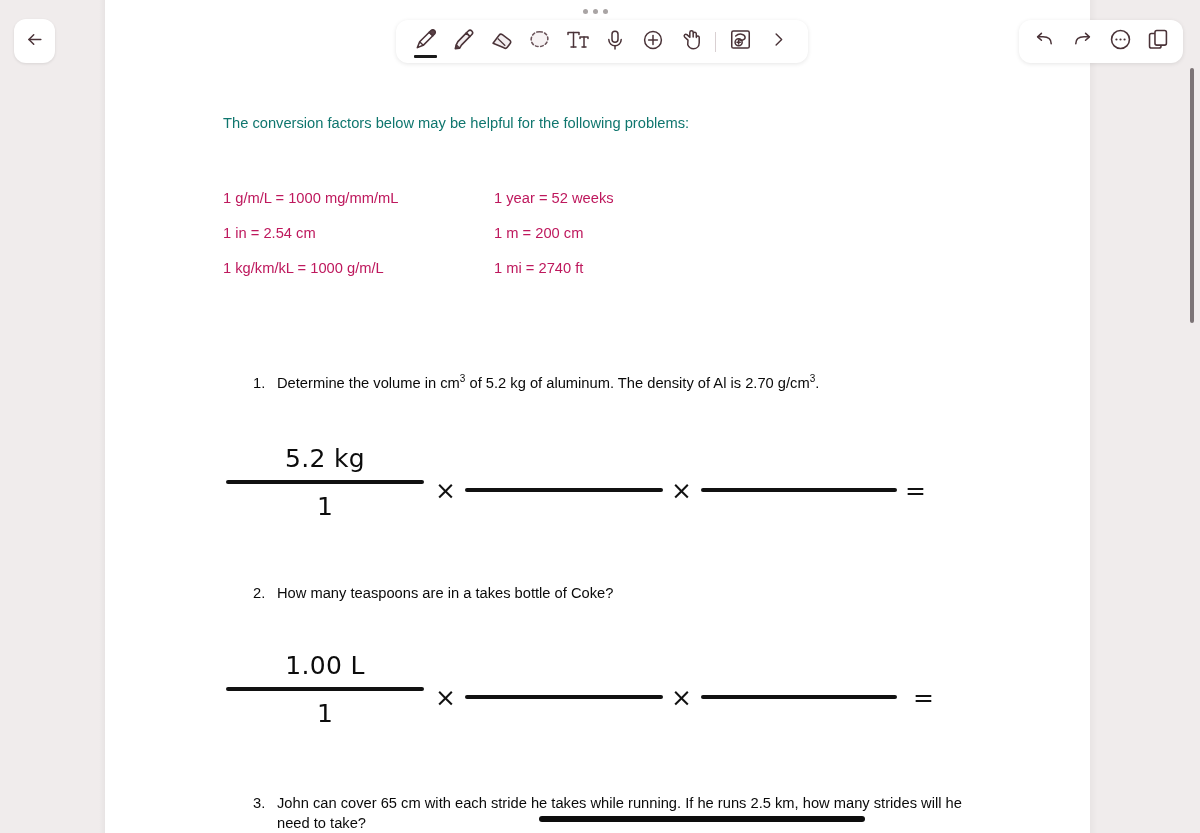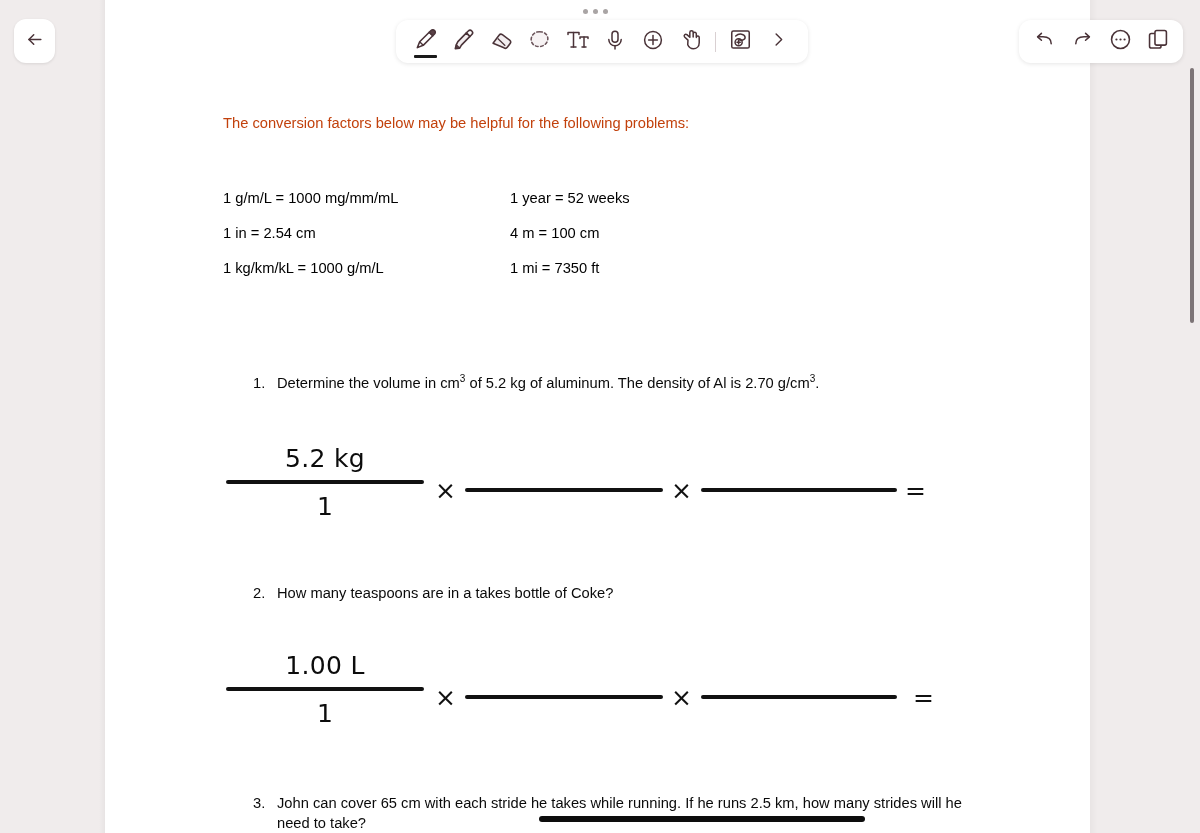--- a/index.html
+++ b/index.html
@@ -172,34 +172,34 @@
     top: 0;
     width: 985px;
     height: 833px;
     color: #000000;
   }
 
   .doc-text {
     position: absolute;
     font-size: 14.7px;
     line-height: 1.42;
-    color: #c2410c;
+    color: #0f766e;
     white-space: nowrap;
   }
 
   #intro-line { left: 118px; top: 113px; }
 
   .conv-col { position: absolute; }
   #conv-col-1 { left: 118px; top: 191px; }
-  #conv-col-2 { left: 389px; top: 191px; margin-left: 16px; }
+  #conv-col-2 { left: 389px; top: 191px; }
   #conv-col-3 { left: 657px; top: 191px; }
   .conv-item {
     font-size: 14.7px;
     line-height: 1;
-    color: #000000;
+    color: #be185d;
     white-space: nowrap;
     margin-bottom: 20.5px;
   }
 
   .question {
     position: absolute;
     font-size: 14.7px;
     line-height: 1.38;
     color: #0a0a0a;
   }
@@ -461,22 +461,22 @@
     <div class="doc-text" id="intro-line">The conversion factors below may be helpful for the following problems:</div>
 
     <div class="conv-col" id="conv-col-1">
       <div class="conv-item">1 g/m/L = 1000 mg/mm/mL</div>
       <div class="conv-item">1 in = 2.54 cm</div>
       <div class="conv-item">1 kg/km/kL = 1000 g/m/L</div>
     </div>
 
     <div class="conv-col" id="conv-col-2">
       <div class="conv-item">1 year = 52 weeks</div>
-      <div class="conv-item">4 m = 100 cm</div>
-      <div class="conv-item">1 mi = 7350 ft</div>
+      <div class="conv-item">1 m = 200 cm</div>
+      <div class="conv-item">1 mi = 2740 ft</div>
     </div>
 
 
     <div class="question" id="question-1">
       <span class="q-num">1.</span>
       <span class="q-body"><span>Determine the volume in cm</span><sup>3</sup><span> of 5.2 kg of aluminum.  The density of Al is 2.70 g/cm</span><sup>3</sup><span>.</span></span>
     </div>
 
     <div class="work-row" id="work-row-1">
       <div class="ink-fraction" style="left:120px; top:6px;">

